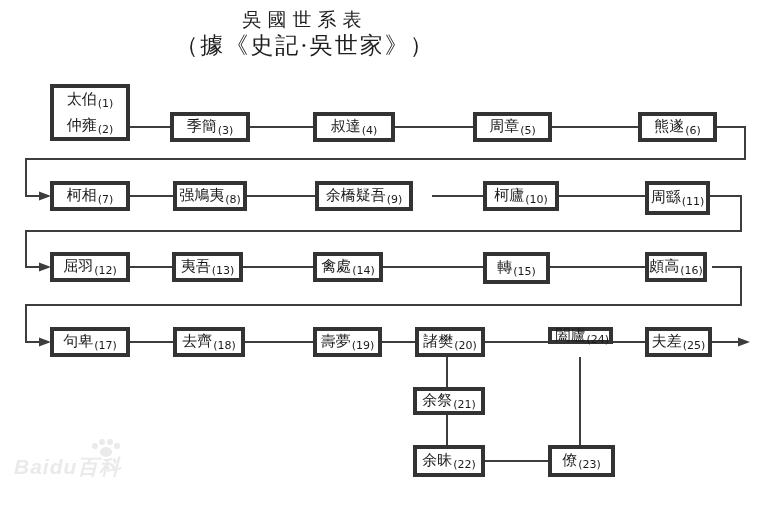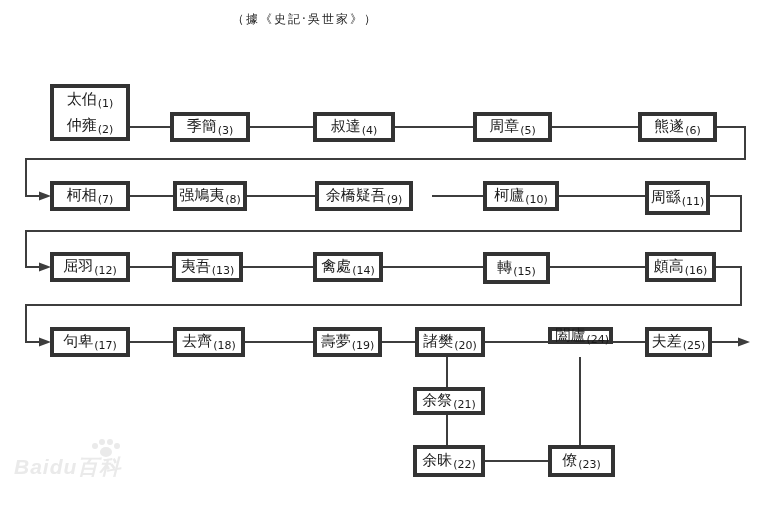--- a/index.html
+++ b/index.html
@@ -12,21 +12,21 @@
   }
   #titles{
     position:absolute;left:110px;top:6px;width:390px;
     text-align:center;color:#1f1f1f;
   }
   #title{
     font-size:19px;letter-spacing:6px;line-height:26px;
     font-family:"DejaVu Serif","Liberation Serif",serif;
   }
   #subtitle{
-    font-size:12px;letter-spacing:2px;line-height:26px;
+    font-size:23px;letter-spacing:2px;line-height:26px;
     font-family:"DejaVu Serif","Liberation Serif",serif;
   }
   #edges{position:absolute;left:0;top:0;}
   .node{
     position:absolute;
     box-sizing:border-box;
     border:4px solid #8b5cf6;
     background:#fff;
     display:flex;flex-direction:column;
     justify-content:center;align-items:center;
@@ -47,20 +47,21 @@
     font-style:italic;letter-spacing:1px;
     user-select:none;
   }
   #paw{position:absolute;left:88px;top:438px;}
 </style>
 </head>
 <body>
 
 <div id="canvas">
   <div id="titles">
+    <div id="title">吳國世系表</div>
     <div id="subtitle">（據《史記·吳世家》）</div>
   </div>
 
   <svg id="edges" width="770" height="506" viewBox="0 0 770 506">
       <polyline points="130,127 170,127" fill="none" stroke="#3d3d3d" stroke-width="2"></polyline>
       <polyline points="250,127 313,127" fill="none" stroke="#3d3d3d" stroke-width="2"></polyline>
       <polyline points="395,127 473,127" fill="none" stroke="#3d3d3d" stroke-width="2"></polyline>
       <polyline points="552,127 638,127" fill="none" stroke="#3d3d3d" stroke-width="2"></polyline>
       <polyline points="717,127 745,127 745,159 26,159 26,196 47,196" fill="none" stroke="#3d3d3d" stroke-width="2"></polyline>
       <polygon points="51,196 39,191.5 39,200.5" fill="#3d3d3d"></polygon>
@@ -126,21 +127,21 @@
       </div>
       <div class="node" style="left: 172px; top: 252px; width: 71px; height: 30px; border-color: rgb(51, 51, 51);">
         <div class="nline"><span class="nname">夷吾</span><span class="nnum">(13)</span></div>
       </div>
       <div class="node" style="left: 313px; top: 252px; width: 70px; height: 30px; border-color: rgb(51, 51, 51);">
         <div class="nline"><span class="nname">禽處</span><span class="nnum">(14)</span></div>
       </div>
       <div class="node" style="left: 483px; top: 252px; width: 67px; height: 32px; border-color: rgb(51, 51, 51);">
         <div class="nline"><span class="nname">轉</span><span class="nnum">(15)</span></div>
       </div>
-      <div class="node" style="left: 645px; top: 252px; width: 71px; height: 30px; border-color: rgb(51, 51, 51);">
+      <div class="node" style="left: 645px; top: 252px; width: 62px; height: 30px; border-color: rgb(51, 51, 51);">
         <div class="nline"><span class="nname">頗高</span><span class="nnum">(16)</span></div>
       </div>
       <div class="node" style="left: 50px; top: 327px; width: 80px; height: 30px; border-color: rgb(51, 51, 51);">
         <div class="nline"><span class="nname">句卑</span><span class="nnum">(17)</span></div>
       </div>
       <div class="node" style="left: 173px; top: 327px; width: 72px; height: 30px; border-color: rgb(51, 51, 51);">
         <div class="nline"><span class="nname">去齊</span><span class="nnum">(18)</span></div>
       </div>
       <div class="node" style="left: 313px; top: 327px; width: 69px; height: 30px; border-color: rgb(51, 51, 51);">
         <div class="nline"><span class="nname">壽夢</span><span class="nnum">(19)</span></div>

